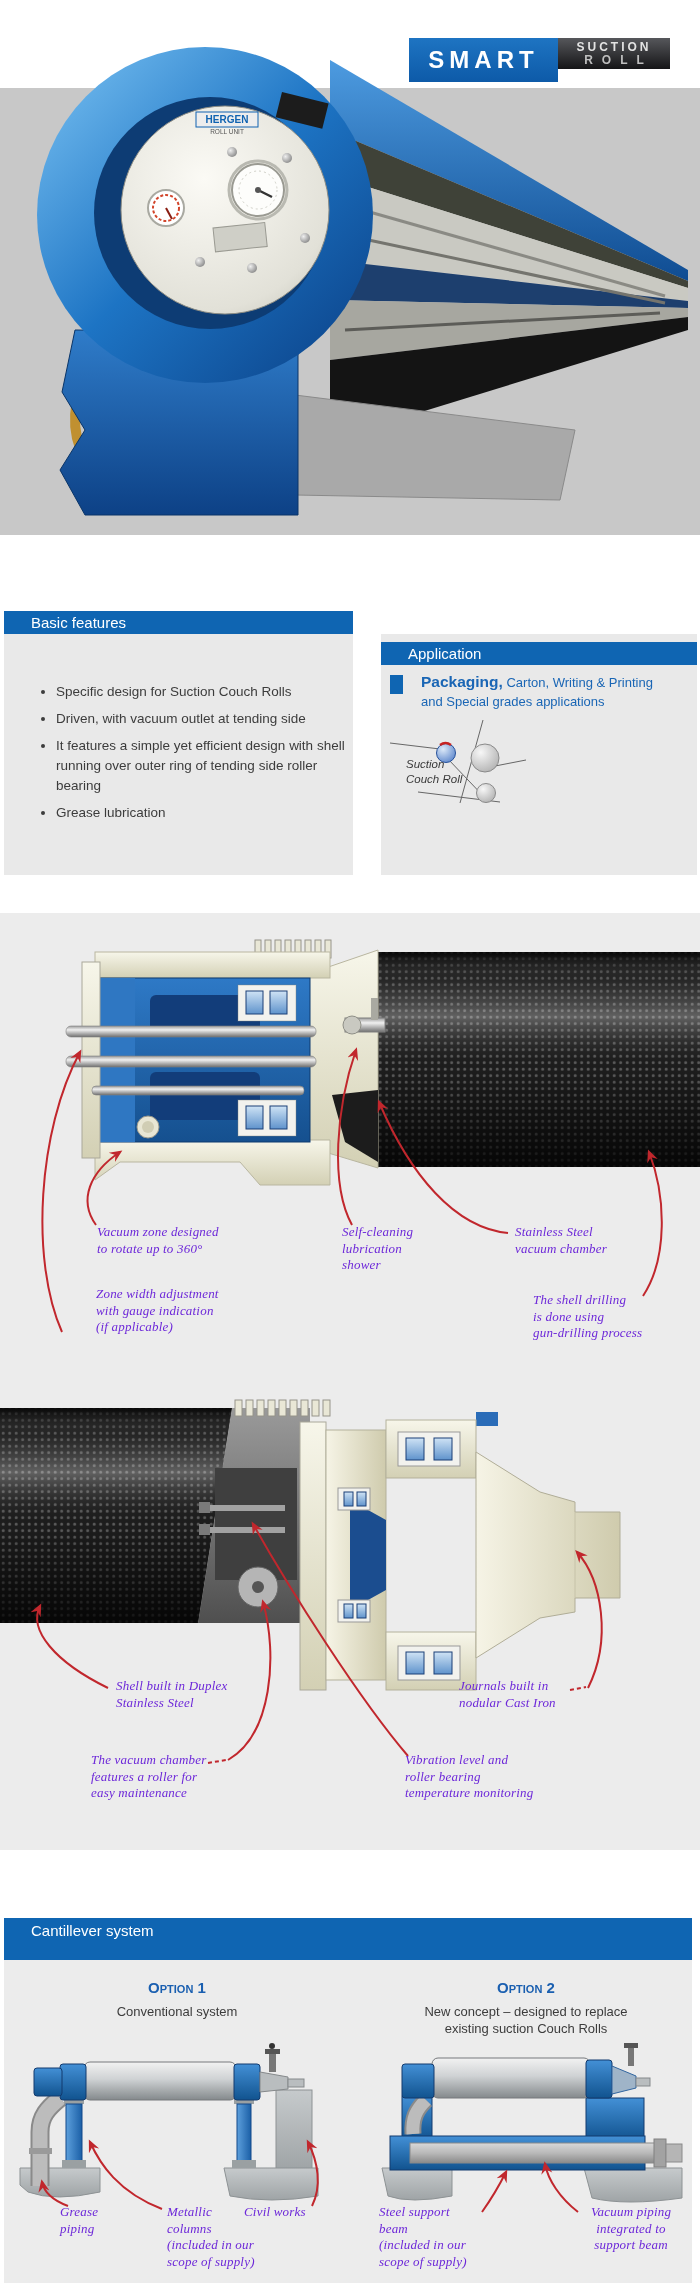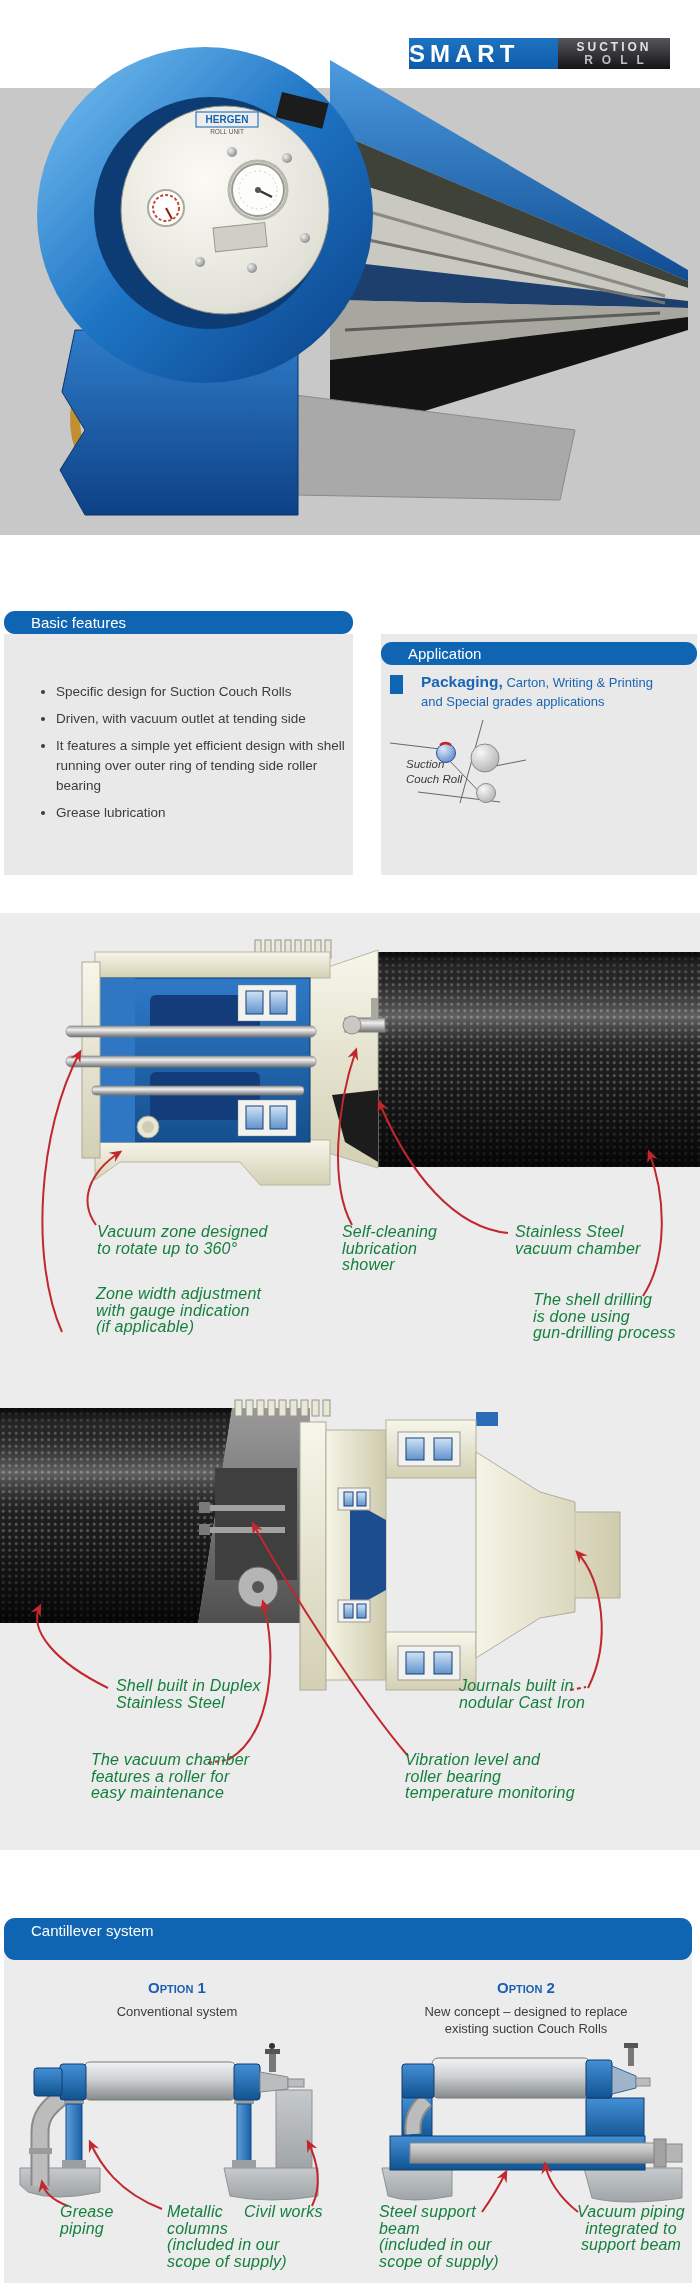--- a/index.html
+++ b/index.html
@@ -1,41 +1,41 @@
 <!DOCTYPE html>
 <html><head>
 <meta charset="utf-8">
 <style>
   html,body{margin:0;padding:0;background:#fff;}
   body{width:700px;height:2296px;position:relative;overflow:hidden;
        font-family:"Liberation Sans",sans-serif;color:#3c3c3c;}
   .abs{position:absolute;}
   
-  .logo-smart{left:409px;top:38px;width:149px;height:31px;background:linear-gradient(#1e74c2,#0d5aa8);
-    display:flex;align-items:center;justify-content:flex-start;color:#fff;font-weight:bold;
+  .logo-smart{left:409px;top:38px;width:149px;height:44px;background:linear-gradient(#1e74c2,#0d5aa8);
+    display:flex;align-items:center;justify-content:center;color:#fff;font-weight:bold;
     font-size:24px;letter-spacing:5px;}
   .logo-suction{left:558px;top:38px;width:112px;height:31px;background:linear-gradient(#56575b,#151517);
     display:flex;flex-direction:column;align-items:center;justify-content:center;line-height:13px;}
   .logo-suction .l1{color:#e3e3e3;font-weight:bold;font-size:12px;letter-spacing:3px;}
   .logo-suction .l2{color:#bfbfbf;font-weight:bold;font-size:12px;letter-spacing:9px;text-indent:9px;}
   
   .hero-band{left:0;top:88px;width:700px;height:447px;background:#c8c8c8;}
   .panel{background:#e9e9e9;}
-  .bar{background:#0f65b2;color:#fff;font-size:15px;line-height:23px;height:23px;padding-left:27px;border-radius:11px;}
+  .bar{background:#0f65b2;color:#fff;font-size:15px;line-height:23px;height:23px;padding-left:27px;}
   .diagram-band{left:0;top:913px;width:700px;height:937px;background:#ececec;}
   
   ul.feat{margin:6px;padding:0 0 0 14px;list-style:disc;}
   ul.feat li{font-size:13.5px;line-height:20px;margin-bottom:7px;color:#3c3c3c;}
   
   .app-text{font-size:13px;line-height:19px;color:#1a66b5;white-space:pre-line;margin-left:9px;}
   .app-text .hl{font-size:15.5px;font-weight:bold;}
   .roll-label{font-style:italic;font-size:11.5px;line-height:15px;color:#3a3a3a;white-space:pre-line;}
   
-  .hand{font-family:Liberation Sans, sans-serif;font-style:italic;font-size:16px;line-height:16.5px;
-        color:#15803d;white-space:pre-line;letter-spacing:.2px;}
+  .hand{font-family:Liberation Serif, serif;font-style:italic;font-size:13px;line-height:16.5px;
+        color:#6d28d9;white-space:pre-line;letter-spacing:.2px;}
   
   .opt-h{font-size:15px;font-weight:bold;color:#1a5fb0;font-variant:small-caps;text-align:center;}
   .opt-s{font-size:13px;line-height:17px;color:#3c3c3c;text-align:center;white-space:pre-line;}
   svg{display:block;}
 </style>
 </head>
 <body>
 
 <svg class="abs" width="0" height="0" style="left:0;top:0" aria-hidden="true">
 <defs>

